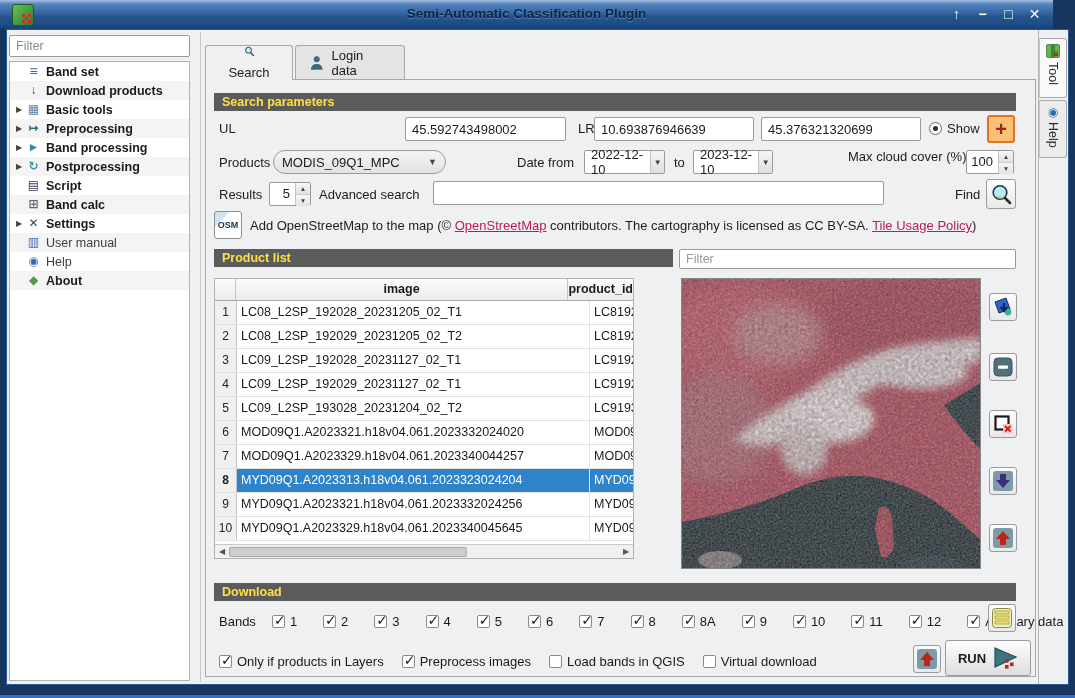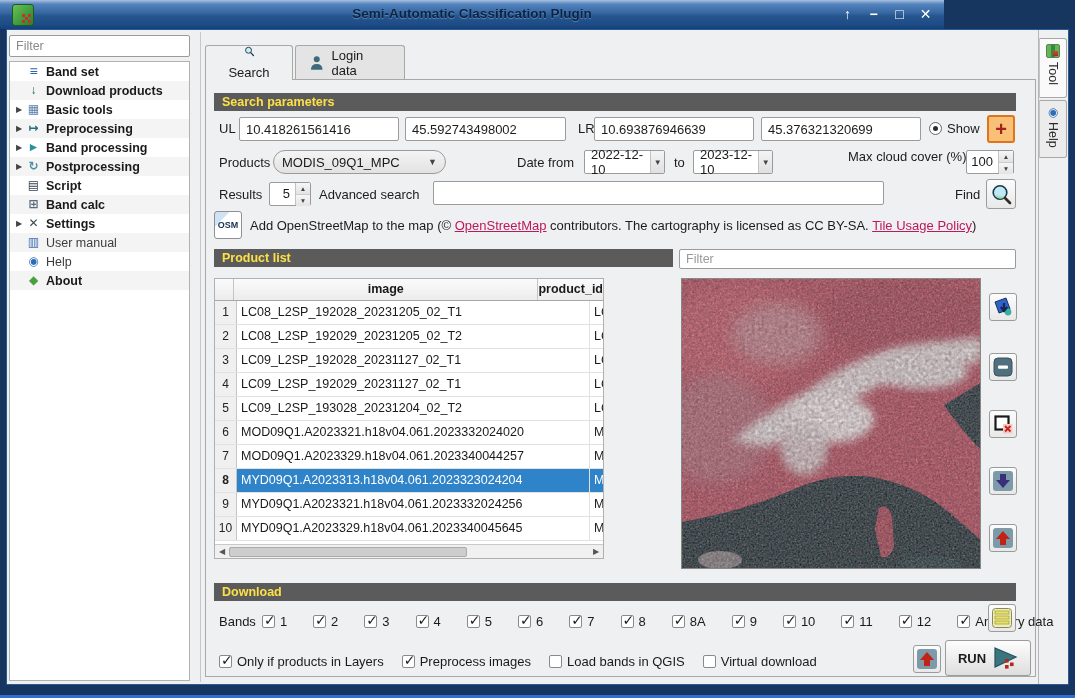--- a/index.html
+++ b/index.html
@@ -5,21 +5,21 @@
   * { margin:0; padding:0; box-sizing:border-box; }
   html,body { width:1075px; height:698px; }
   body {
     font-family:"Liberation Sans","DejaVu Sans",sans-serif;
     font-size:13px; color:#1a1a1a;
     background:#16365f; position:relative; overflow:hidden;
   }
 
   
   #titlebar {
-    position:absolute; left:0; top:0; width:944px; height:30px;
+    position:absolute; left:0; top:0; width:1053px; height:30px;
     background:linear-gradient(180deg,#a9c1dd 0%,#5585c0 14%,#35669f 45%,#27568f 55%,#1c4b85 86%,#154078 100%);
     border-bottom:1px solid #0e3463;
   }
   #app-icon {
     position:absolute; left:12px; top:4px; width:22px; height:22px;
     background:linear-gradient(135deg,#6cc153 0%,#3f9a3f 60%,#2e7d33 100%);
     border:1px solid #1e5a24; border-radius:3px;
   }
   #app-icon::after {
     content:""; position:absolute; right:2px; bottom:2px; width:9px; height:9px;
@@ -143,21 +143,21 @@
 
   .cb { width:13px; height:13px; background:#fff; border:1px solid #8a8a8a; border-radius:2px;
     display:inline-block; position:relative; flex:none; }
   .cb.checked::after { content:"✓"; position:absolute; left:1px; top:-4px; font-size:14px;
     font-weight:bold; color:#1c1c1c; }
   .cb-item { display:flex; align-items:center; gap:5px; font-size:13px; white-space:nowrap; }
 
   .link { color:#be185d; text-decoration:underline; }
 
   
-  #ptable { position:absolute; left:8px; top:198px; width:390px; height:281px;
+  #ptable { position:absolute; left:8px; top:198px; width:420px; height:281px;
     background:#fff; border:1px solid #b0b0b0; }
   .thead { display:flex; height:22px; background:linear-gradient(#fbfbfb,#ececec);
     border-bottom:1px solid #a8a8a8; font-weight:bold; font-size:12.5px; }
   .thead .c0 { width:22px; border-right:1px solid #c5c5c5; }
   .thead .c1 { width:353px; border-right:1px solid #c5c5c5; text-align:center; line-height:21px; }
   .thead .c2 { flex:1; text-align:center; line-height:21px; }
   .trow { display:flex; height:24px; font-size:12.5px; border-bottom:1px solid #e2e2e2; }
   .trow .c0 { width:22px; background:#f0f0f0; border-right:1px solid #c5c5c5;
     text-align:center; line-height:23px; font-size:12px; color:#222; flex:none; }
   .trow .c1 { width:353px; border-right:1px solid #e2e2e2; line-height:23px; padding-left:4px;
@@ -171,21 +171,21 @@
   #hscroll .thumb { height:10px; width:238px; background:#cdcdcd; border:1px solid #aaa; border-radius:2px; }
   #hscroll .spacer { flex:1; }
 
   
   #preview { position:absolute; left:475px; top:198px; width:300px; height:291px;
     border:1px solid #888; overflow:hidden; }
 
   
   #bands-row { position:absolute; left:13px; top:527px; height:28px; display:flex;
     align-items:center; }
-  #bands-row .bands-label { margin-right:6px; }
+  #bands-row .bands-label { margin-right:16px; }
   #bands-items { display:flex; gap:26px; align-items:center; }
   #options-row { position:absolute; left:13px; top:567px; height:28px; display:flex;
     gap:18px; align-items:center; }
 
   #run-btn { position:absolute; left:739px; top:560px; width:86px; height:36px;
     border:1px solid #9b9b9b; border-radius:3px; background:linear-gradient(#fdfdfd,#dedede);
     display:flex; align-items:center; justify-content:center; gap:6px;
     font-weight:bold; font-size:13px; }
 
   
@@ -301,21 +301,20 @@
       <path d="M1 15 Q1 9 7 9 Q13 9 13 15 Z" fill="#3d6b7a"></path>
     </svg>
     <span>Login data</span>
   </div>
 
   <div id="frame">
 
     <div class="section-header" style="left:8px; top:13px; width:802px;">Search parameters</div>
 
     <span class="lbl" style="left:13px; top:41px;">UL</span>
-    <input class="field" style="left: 33px; top: 37px; width: 160px;" value="10.418261561416">
     <input class="field" style="left: 199px; top: 37px; width: 161px;" value="45.592743498002">
     <span class="lbl" style="left:372px; top:41px;">LR</span>
     <input class="field" style="left: 388px; top: 37px; width: 160px;" value="10.693876946639">
     <input class="field" style="left: 555px; top: 37px; width: 160px;" value="45.376321320699">
     <span class="radio checked" style="position:absolute; left:723px; top:42px;"></span>
     <span class="lbl" style="left:741px; top:41px;">Show</span>
     <div class="tool-btn" id="plus-btn" style="left:781px; top:35px;">+</div>
 
     <span class="lbl" style="left:13px; top:75px;">Products</span>
     <div class="combo" style="left:67px; top:70px; width:173px;">

